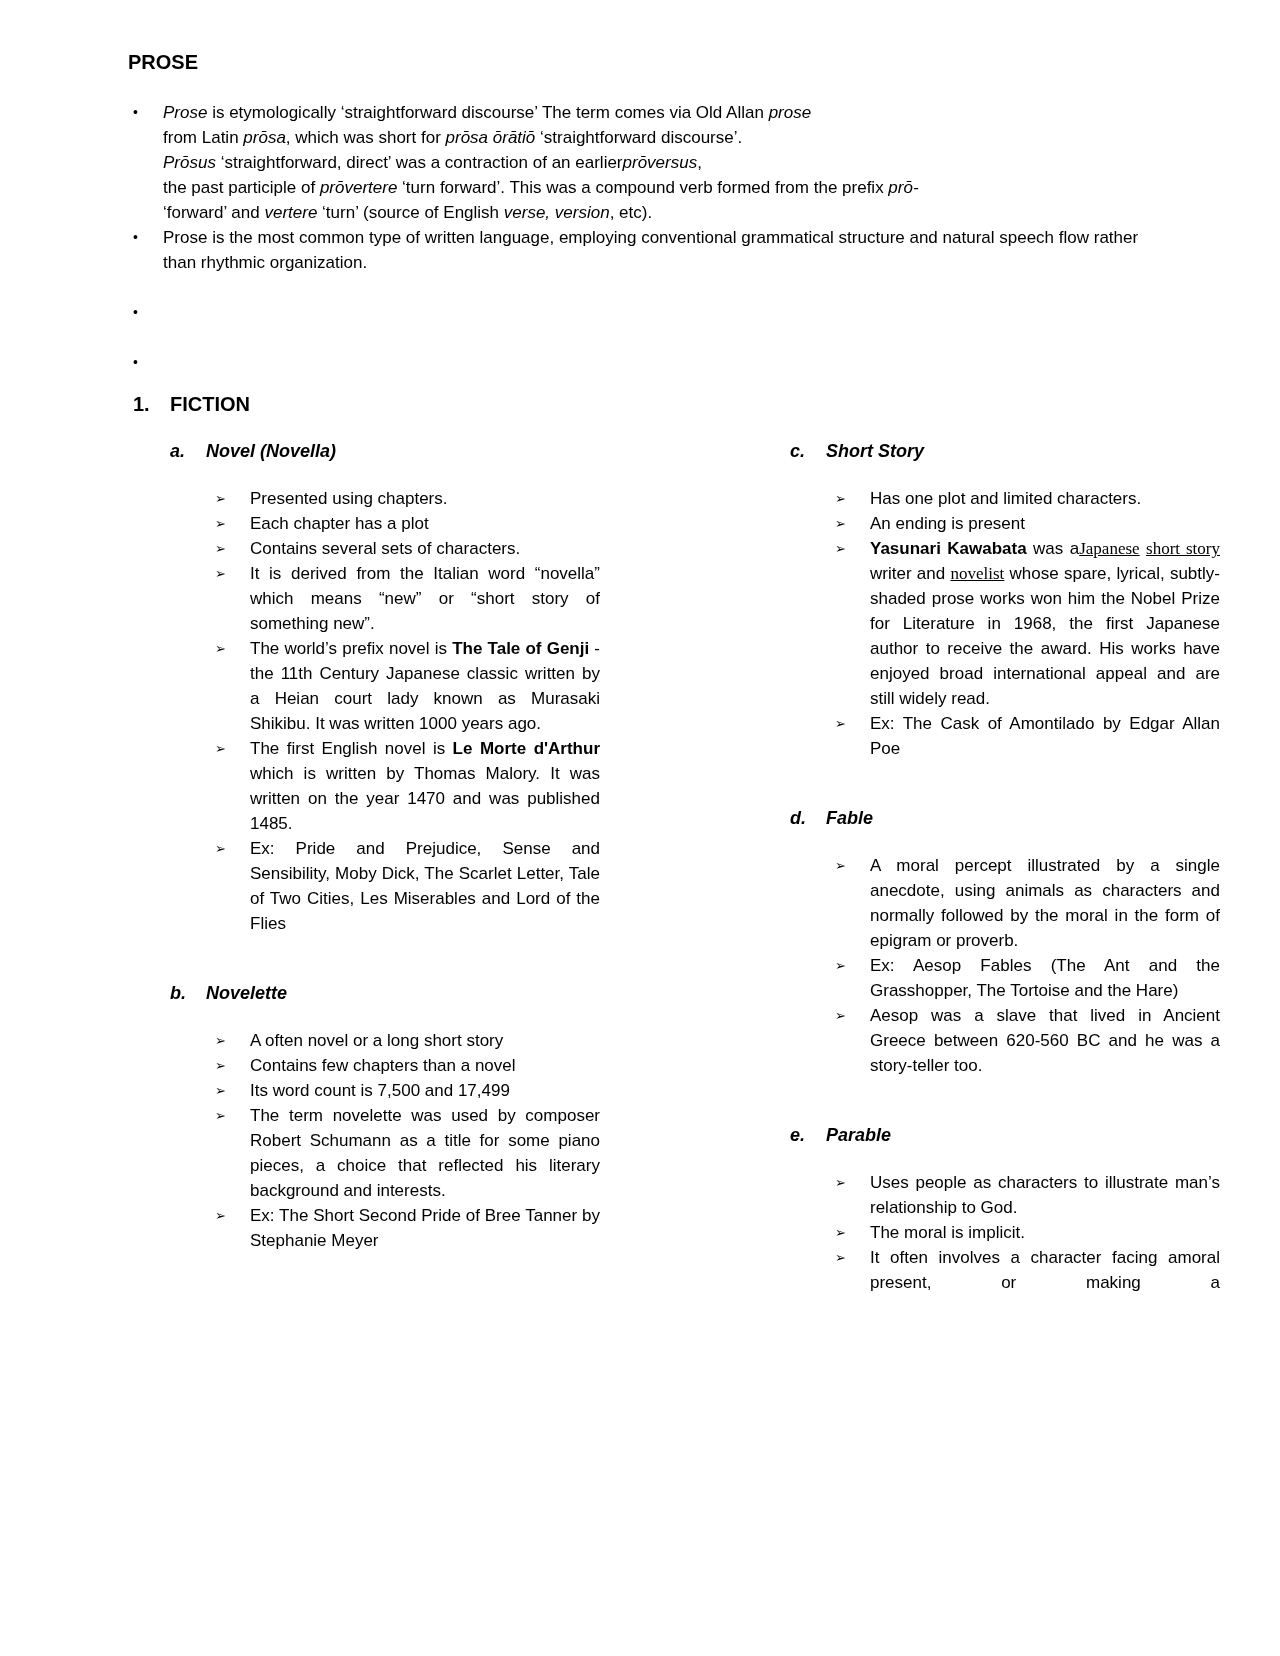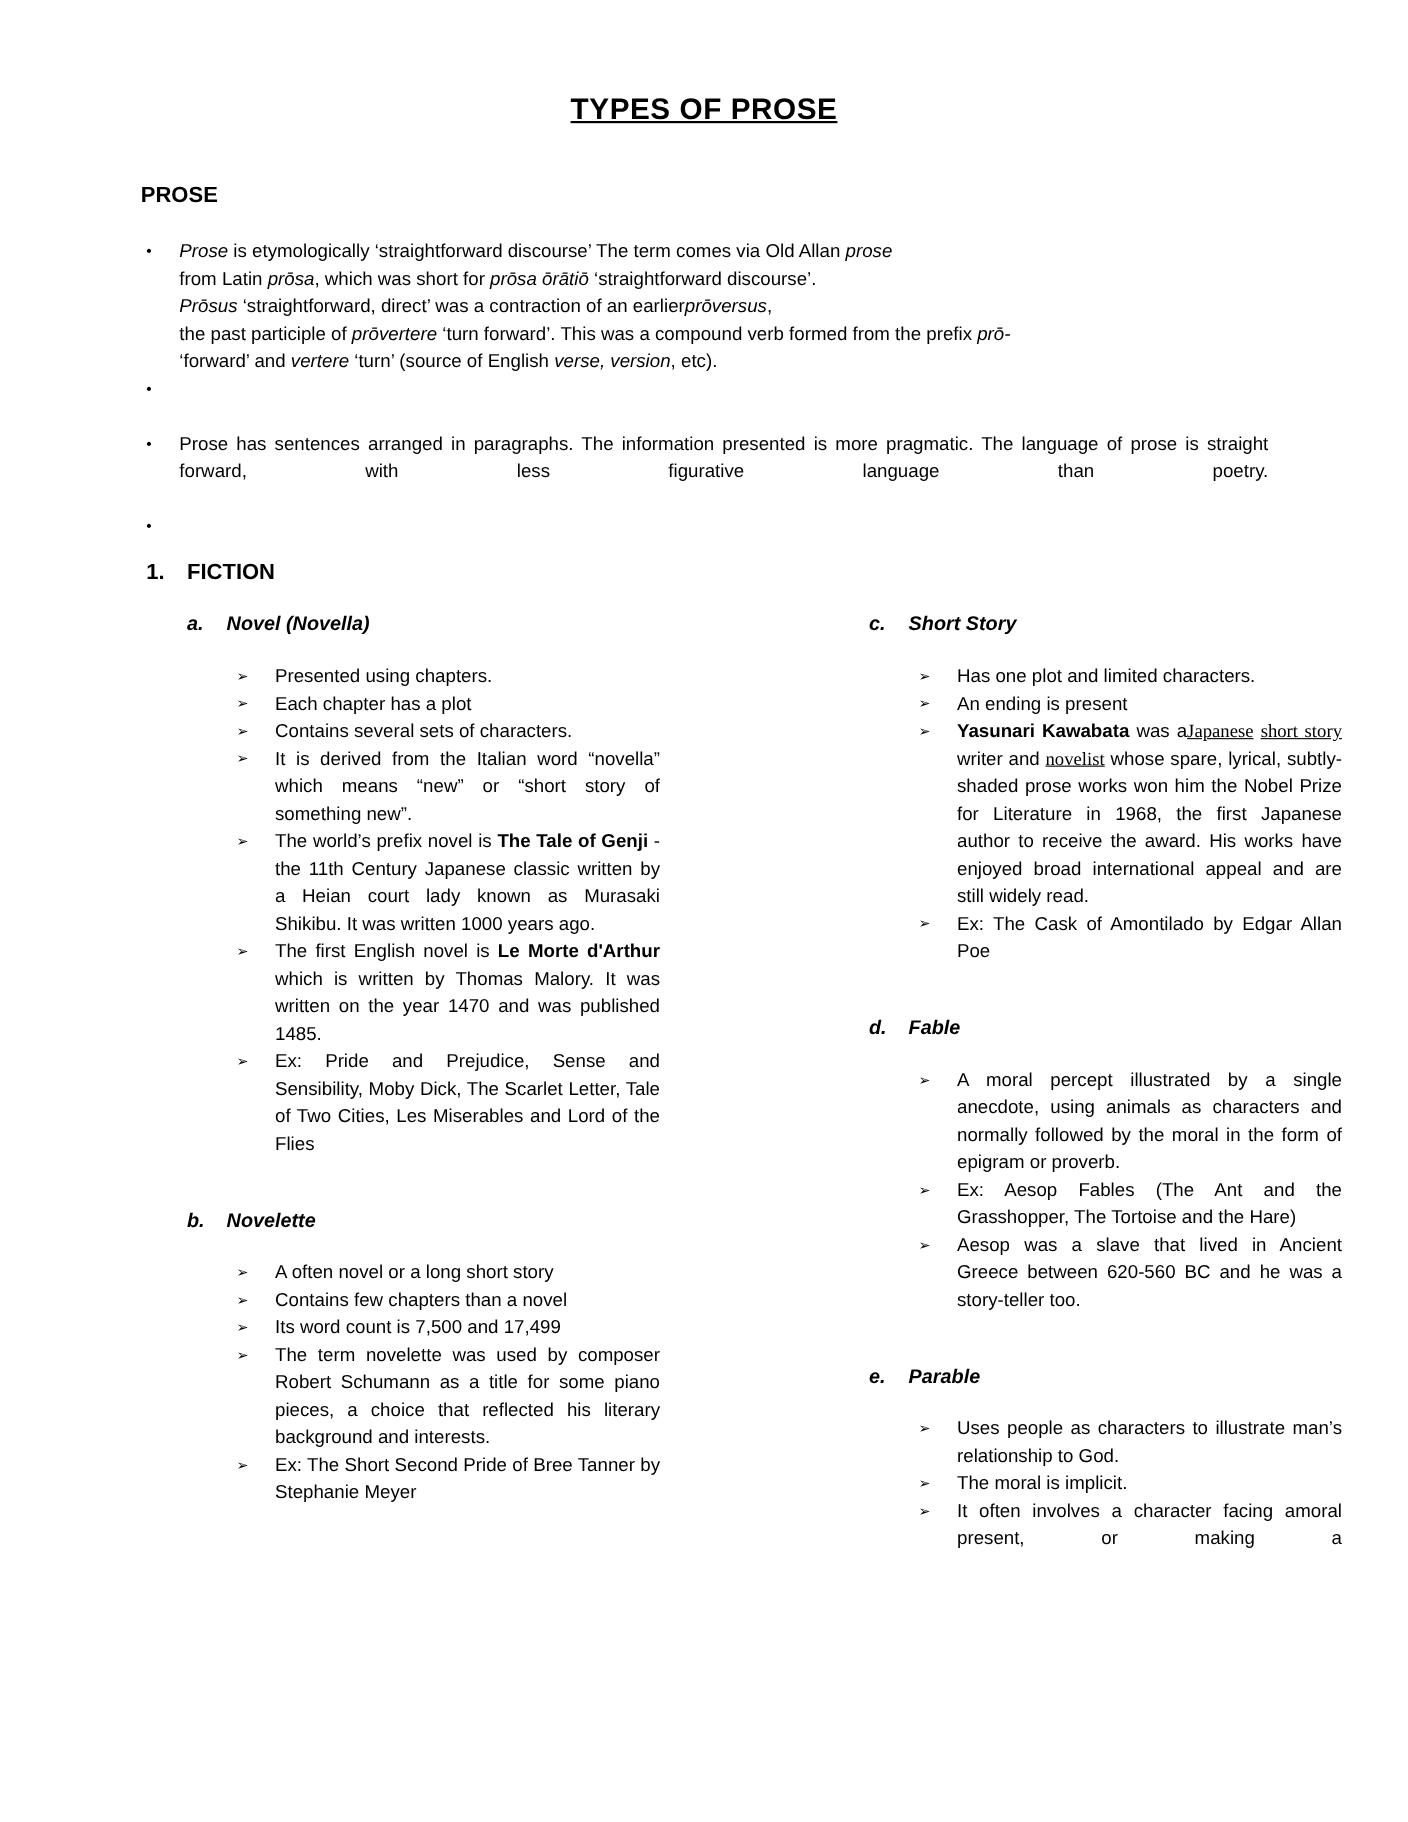--- a/index.html
+++ b/index.html
@@ -69,41 +69,38 @@
   .arrow-list{margin:0;padding:0;list-style:none;}
   .arrow-item{display:flex;align-items:flex-start;margin-left:45px;}
   .arrow{width:35px;flex-shrink:0;font-size:13px;line-height:25px;}
   .itext{flex:1;min-width:0;}
 </style>
 </head>
 <body>
 
 <div class="page">
 
-  <div class="title-wrap">
-    <span class="doc-title">TYPES OF PROSE</span>
-  </div>
 
   <div class="prose-heading">PROSE</div>
 
   <ul class="top-bullets" id="top-bullets">
       <li class="top-bullet">
         <span class="dot">•</span>
         <div class="btext pre"><span class="i">Prose</span><span> is etymologically ‘straightforward discourse’ The term comes via Old Allan </span><span class="i">prose</span><span>
 from Latin </span><span class="i">prōsa</span><span>, which was short for </span><span class="i">prōsa ōrātiō</span><span> ‘straightforward discourse’.
 </span><span class="i">Prōsus</span><span> ‘straightforward, direct’ was a contraction of an earlier</span><span class="i">prōversus</span><span>,
 the past participle of </span><span class="i">prōvertere</span><span> ‘turn forward’. This was a compound verb formed from the prefix </span><span class="i">prō-</span><span>
 ‘forward’ and </span><span class="i">vertere</span><span> ‘turn’ (source of English </span><span class="i">verse, version</span><span>, etc).</span></div>
       </li>
       <li class="top-bullet">
         <span class="dot">•</span>
+        <div class="btext"><span>Prose is the most common type of written language, employing conventional grammatical structure and natural speech flow rather than rhythmic organization.</span></div>
       </li>
       <li class="top-bullet gap">
         <span class="dot">•</span>
-        <div class="btext just justlast"><span>Prose has sentences arranged in paragraphs. The information presented is more pragmatic. The language of prose is straight forward, with less figurative language than poetry.</span></div>
       </li>
       <li class="top-bullet gap">
         <span class="dot">•</span>
       </li>
     </ul>
 
   <div class="fiction-heading">
     <span class="fnum">1.</span>
     <span class="flabel">FICTION</span>
   </div>

